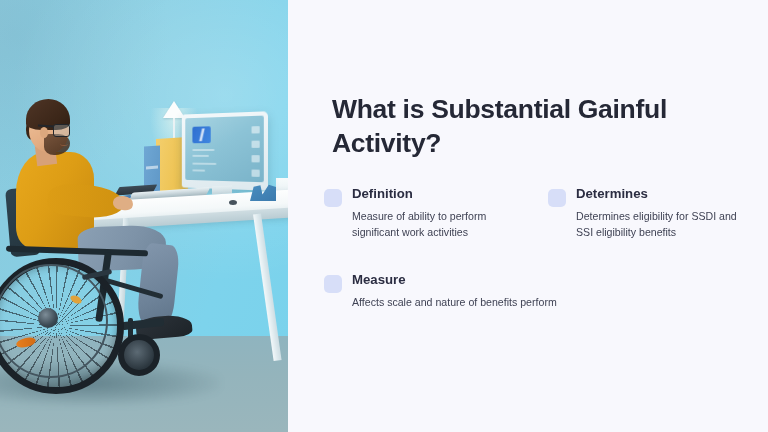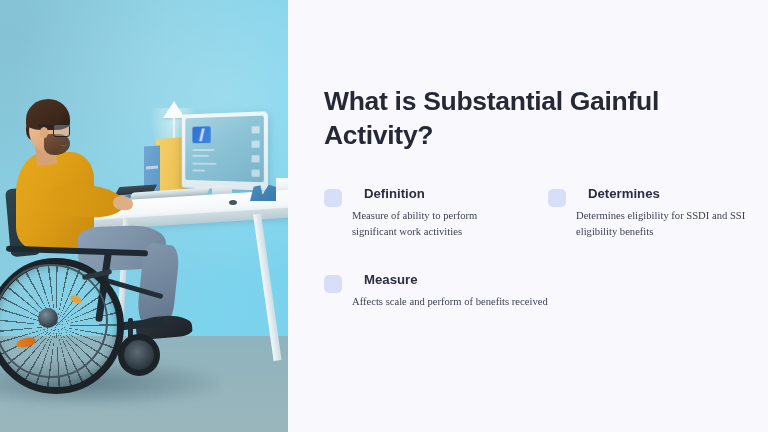--- a/index.html
+++ b/index.html
@@ -555,21 +555,21 @@
     flex: 1 1 auto;
     position: relative;
     padding: 0;
     background: #f8f8fd;
   }
   .title {
     position: absolute;
     left: 36px;
     top: 84px;
     width: 408px;
-    margin: 0;
+    margin: 8px;
     font-size: 26.5px;
     line-height: 1.29;
     font-weight: 700;
     letter-spacing: -0.3px;
     color: #252836;
     font-family: "Liberation Sans", sans-serif;
   }
   .cards {
     position: absolute;
     left: 36px;
@@ -591,33 +591,33 @@
   .card-icon {
     flex: 0 0 auto;
     width: 18px;
     height: 18px;
     margin-top: 3px;
     border-radius: 5px;
     background: #d7def8;
   }
   .card-text { flex: 1 1 auto; }
   .card-heading {
-    margin: 0 0 6px 12px;
+    margin: 0 0 6px 0;
     font-size: 13.2px;
     font-weight: 700;
     color: #2b2d42;
     line-height: 1.2;
     font-family: "Liberation Sans", sans-serif;
   }
   .card-body {
     margin: 0;
     font-size: 10.6px;
     line-height: 1.52;
     color: #3f4254;
-    font-family: Liberation Serif, serif;
+    font-family: Liberation Sans, sans-serif;
   }
 </style>
 </head>
 <body>
 
 <div class="slide">
 
   <div class="image-panel">
     <div class="wall-vignette"></div>
     <div class="floor"></div>
@@ -712,19 +712,19 @@
             <p class="card-body">Determines eligibility for SSDI and SSI eligibility benefits</p>
           </div>
         </div>
 
       </div>
 
       <div class="card card-c">
         <span class="card-icon"></span>
         <div class="card-text">
           <h2 class="card-heading">Measure</h2>
-          <p class="card-body">Affects scale and perform of benefits received</p>
+          <p class="card-body">Affects scale and nature of benefits perform</p>
         </div>
       </div>
 
     </div>
   </div>
 </div>
 
 </body></html>

